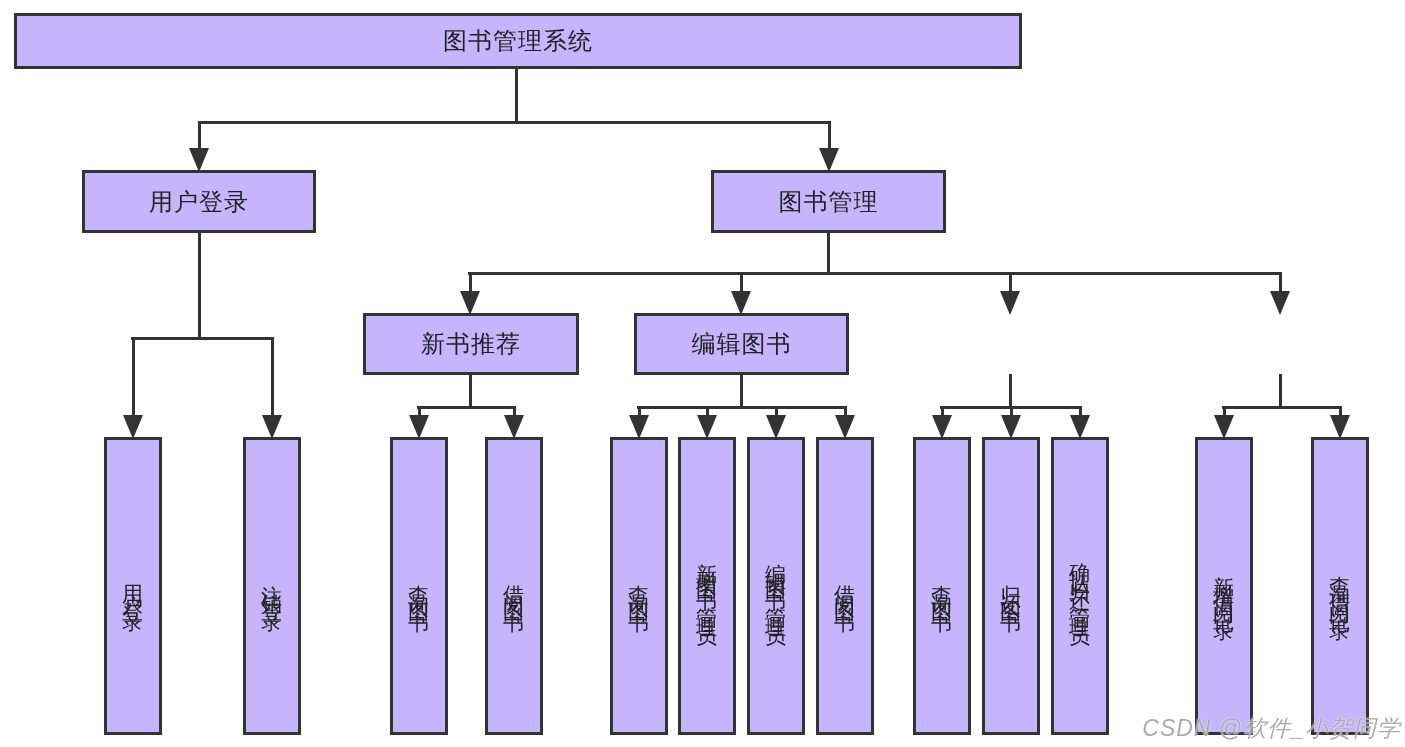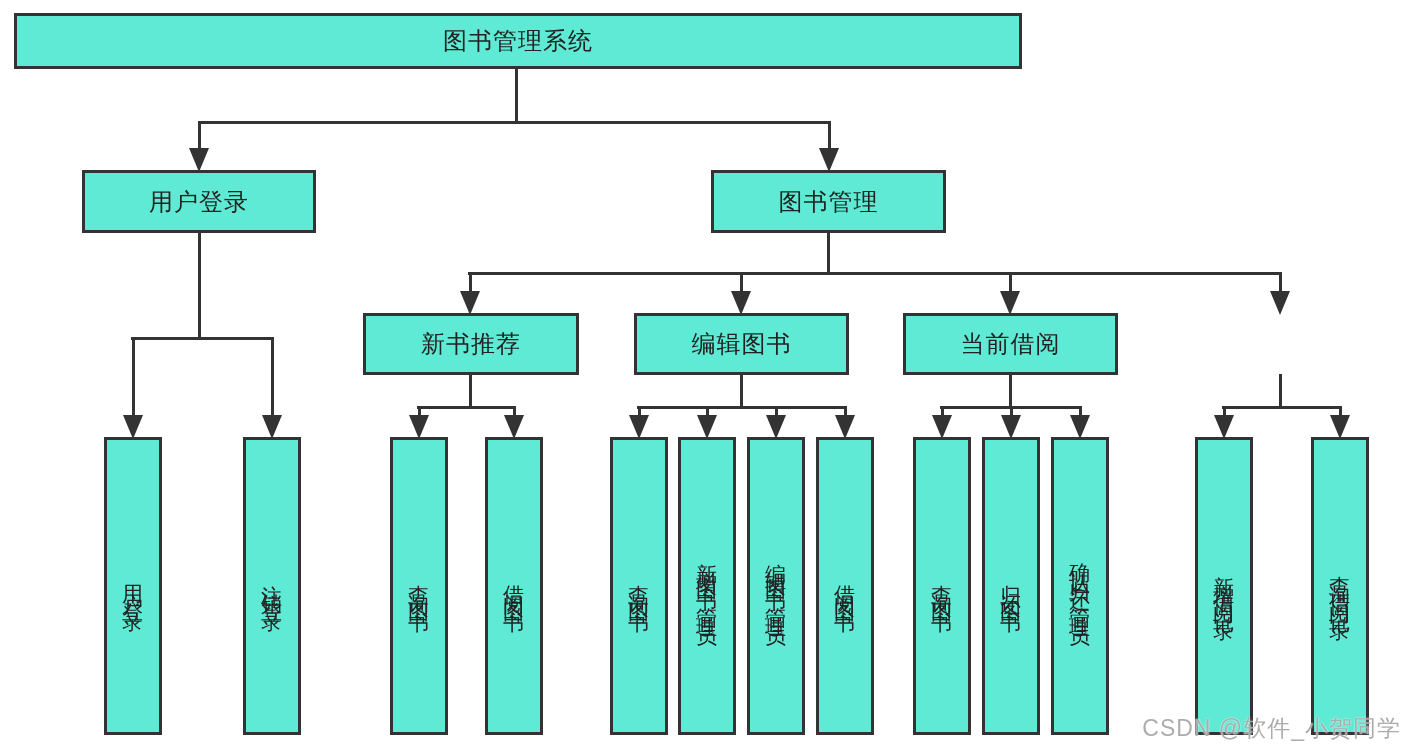--- a/index.html
+++ b/index.html
@@ -8,21 +8,21 @@
     width: 1405px;
     height: 747px;
     background: #ffffff;
     font-family: "Liberation Sans", "DejaVu Sans", sans-serif;
     overflow: hidden;
   }
   .box {
     position: absolute;
     box-sizing: border-box;
     border: 3px solid #333333;
-    background: #5eead4;
+    background: #c4b5fd;
     display: flex;
     align-items: center;
     justify-content: center;
     color: #222222;
     font-size: 24px;
     letter-spacing: 1px;
     white-space: nowrap;
   }
   .leaf {
     top: 437px;
@@ -48,20 +48,21 @@
   }
   #watermark {
     position: absolute;
     right: 4px;
     bottom: 3px;
     font-size: 23px;
     color: rgba(168,168,168,0.95);
     text-shadow: 0 0 2px #ffffff;
     z-index: 5;
     letter-spacing: 1px;
+    font-style: italic;
   }
 </style>
 </head>
 <body>
 
 <div id="canvas">
 
   <div class="box" style="left:14px; top:13px; width:1008px; height:56px;">
     <span>图书管理系统</span>
   </div>
@@ -71,23 +72,20 @@
   </div>
   <div class="box" style="left:363px; top:313px; width:216px; height:62px;">
     <span>新书推荐</span>
   </div>
 
   <div class="box" style="left:711px; top:170px; width:235px; height:63px;">
     <span>图书管理</span>
   </div>
   <div class="box" style="left:634px; top:313px; width:215px; height:62px;">
     <span>编辑图书</span>
-  </div>
-  <div class="box" style="left:903px; top:313px; width:215px; height:62px;">
-    <span>当前借阅</span>
   </div>
 
   <div class="box leaf" style="left:104px;">
     <span class="vlabel">用户登录</span>
   </div>
   <div class="box leaf" style="left:243px;">
     <span class="vlabel">注销登录</span>
   </div>
 
   <div class="box leaf" style="left:390px;">

